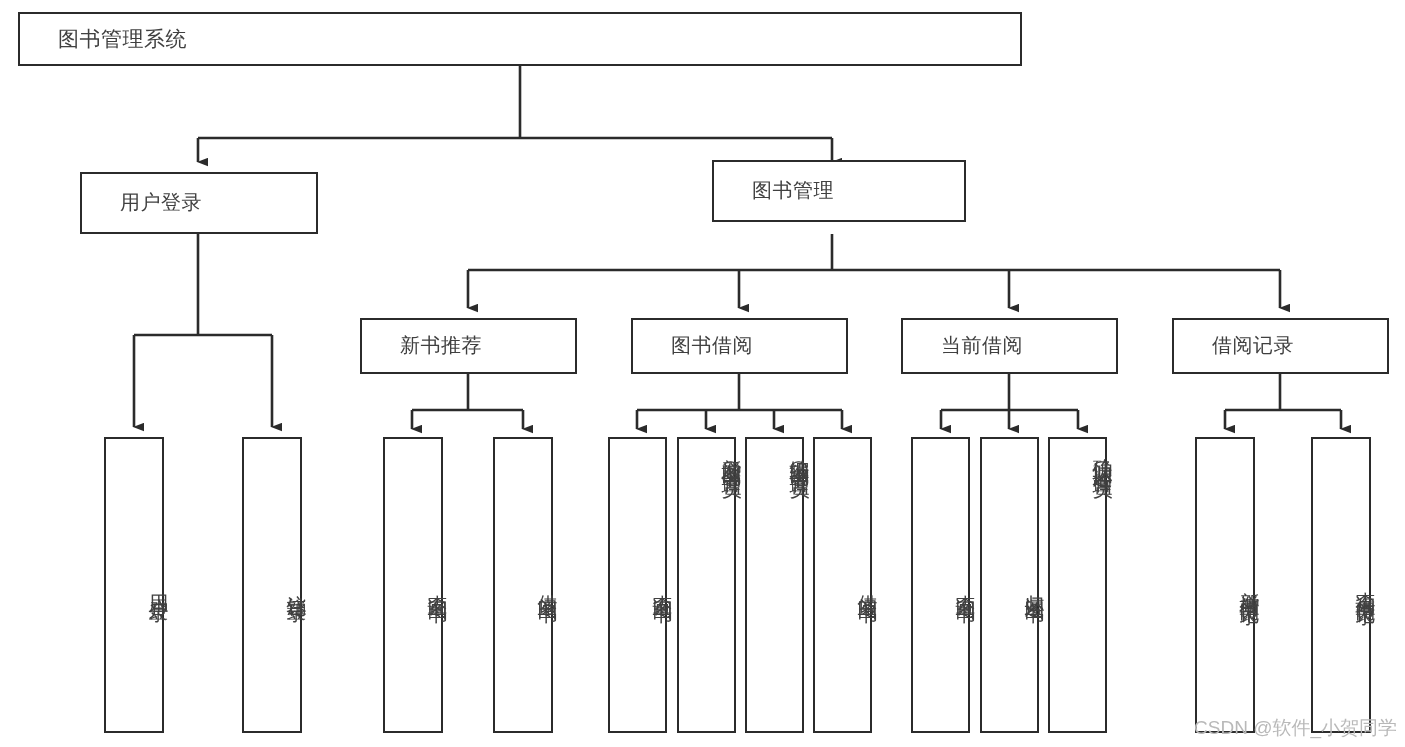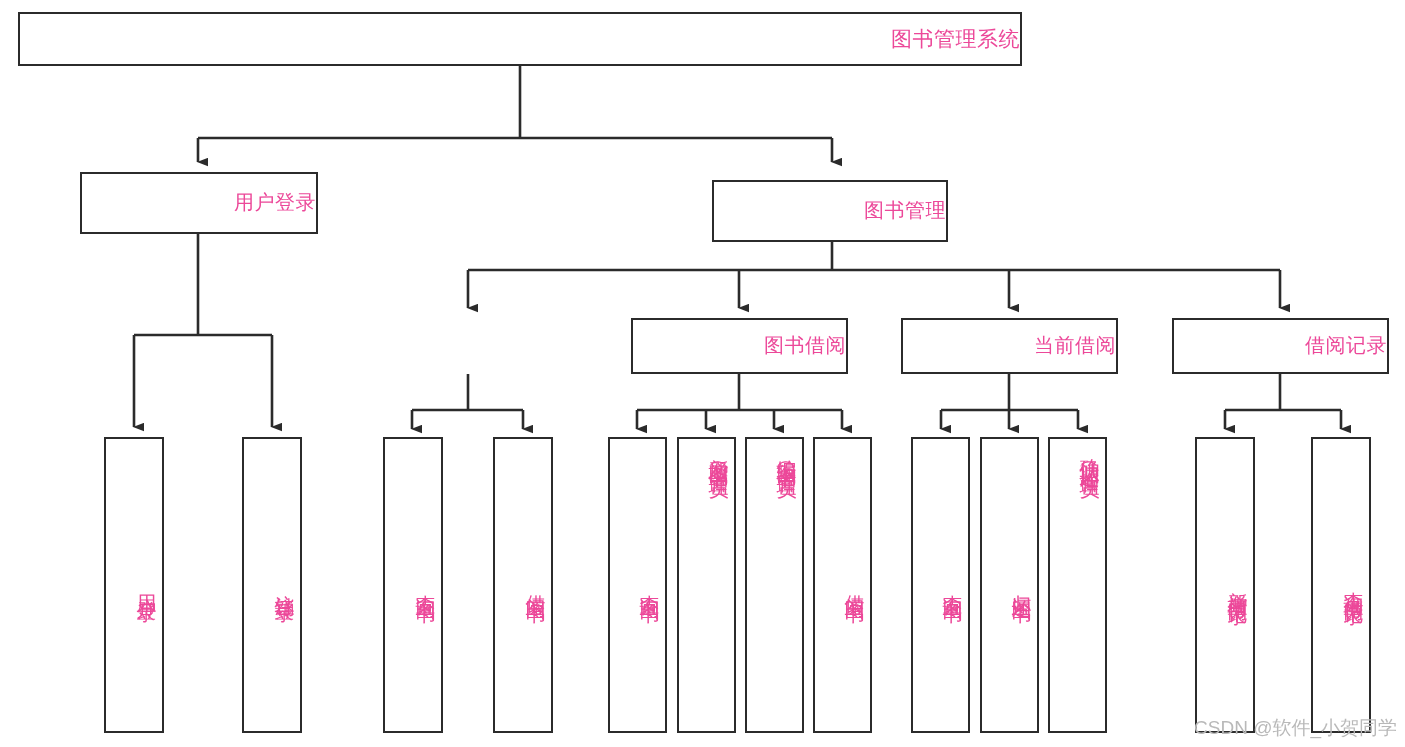--- a/index.html
+++ b/index.html
@@ -25,22 +25,23 @@
     height: 747px;
     pointer-events: none;
   }
   .node {
     position: absolute;
     box-sizing: border-box;
     background: #ffffff;
     border: 2px solid #2b2b2b;
     display: flex;
     align-items: center;
-    justify-content: flex-end;
-    color: #ec4899;
+    justify-content: flex-start;
+    color: #404040;
+    padding-left: 38px;
   }
   .node .label {
     display: block;
     text-align: center;
     line-height: 1.28;
     letter-spacing: 0.5px;
   }
   .node.horiz .label {
     font-size: 20px;
     white-space: nowrap;
@@ -130,24 +131,27 @@
     </g>
   </svg>
 
   <div class="node horiz root" style="left:18px; top:12px; width:1004px; height:54px;">
     <span class="label">图书管理系统</span>
   </div>
 
   <div class="node horiz" style="left:80px; top:172px; width:238px; height:62px;">
     <span class="label">用户登录</span>
   </div>
-  <div class="node horiz" style="left:712px; top:180px; width:236px; height:62px;">
+  <div class="node horiz" style="left:712px; top:160px; width:254px; height:62px;">
     <span class="label">图书管理</span>
   </div>
 
+  <div class="node horiz" style="left:360px; top:318px; width:217px; height:56px;">
+    <span class="label">新书推荐</span>
+  </div>
   <div class="node horiz" style="left:631px; top:318px; width:217px; height:56px;font-family:Liberation Serif, serif;">
     <span class="label">图书借阅</span>
   </div>
   <div class="node horiz" style="left:901px; top:318px; width:217px; height:56px;font-family:Liberation Serif, serif;">
     <span class="label">当前借阅</span>
   </div>
   <div class="node horiz" style="left:1172px; top:318px; width:217px; height:56px;">
     <span class="label">借阅记录</span>
   </div>
 

